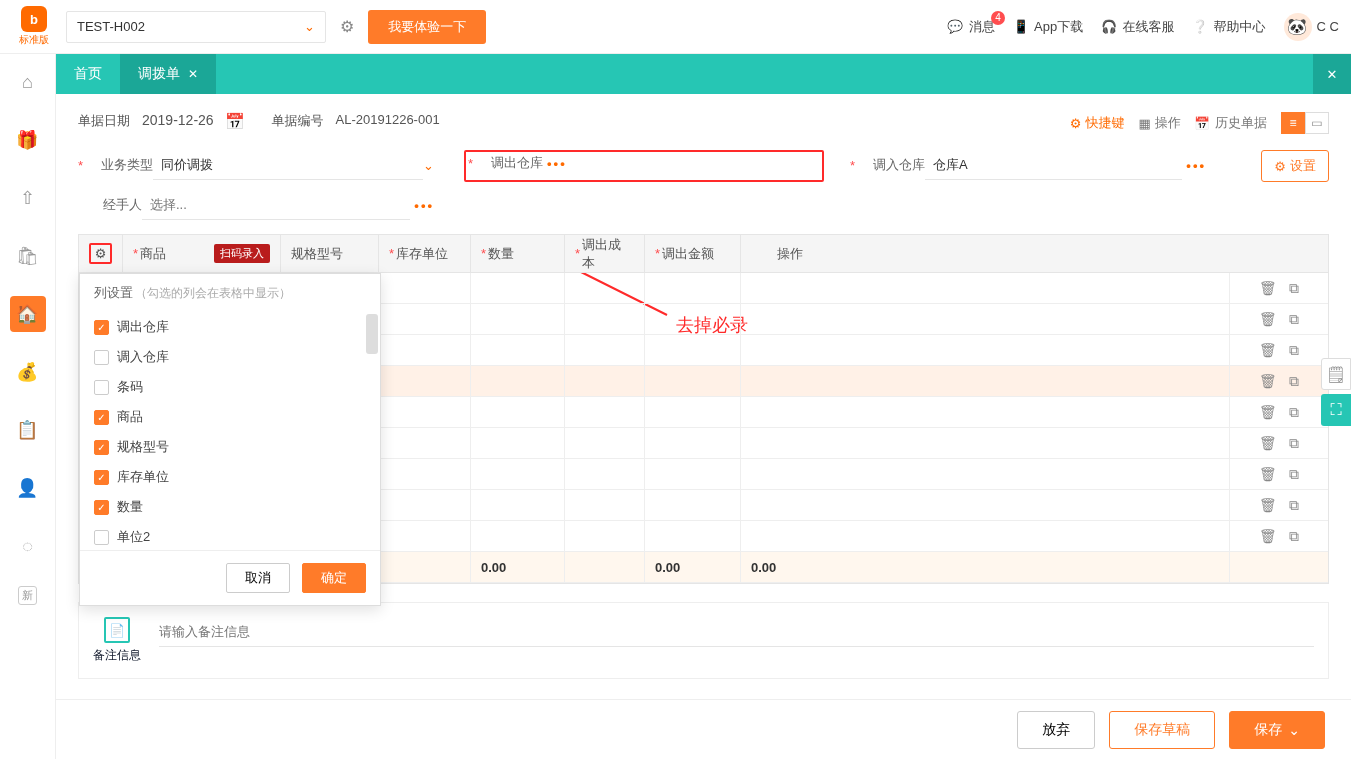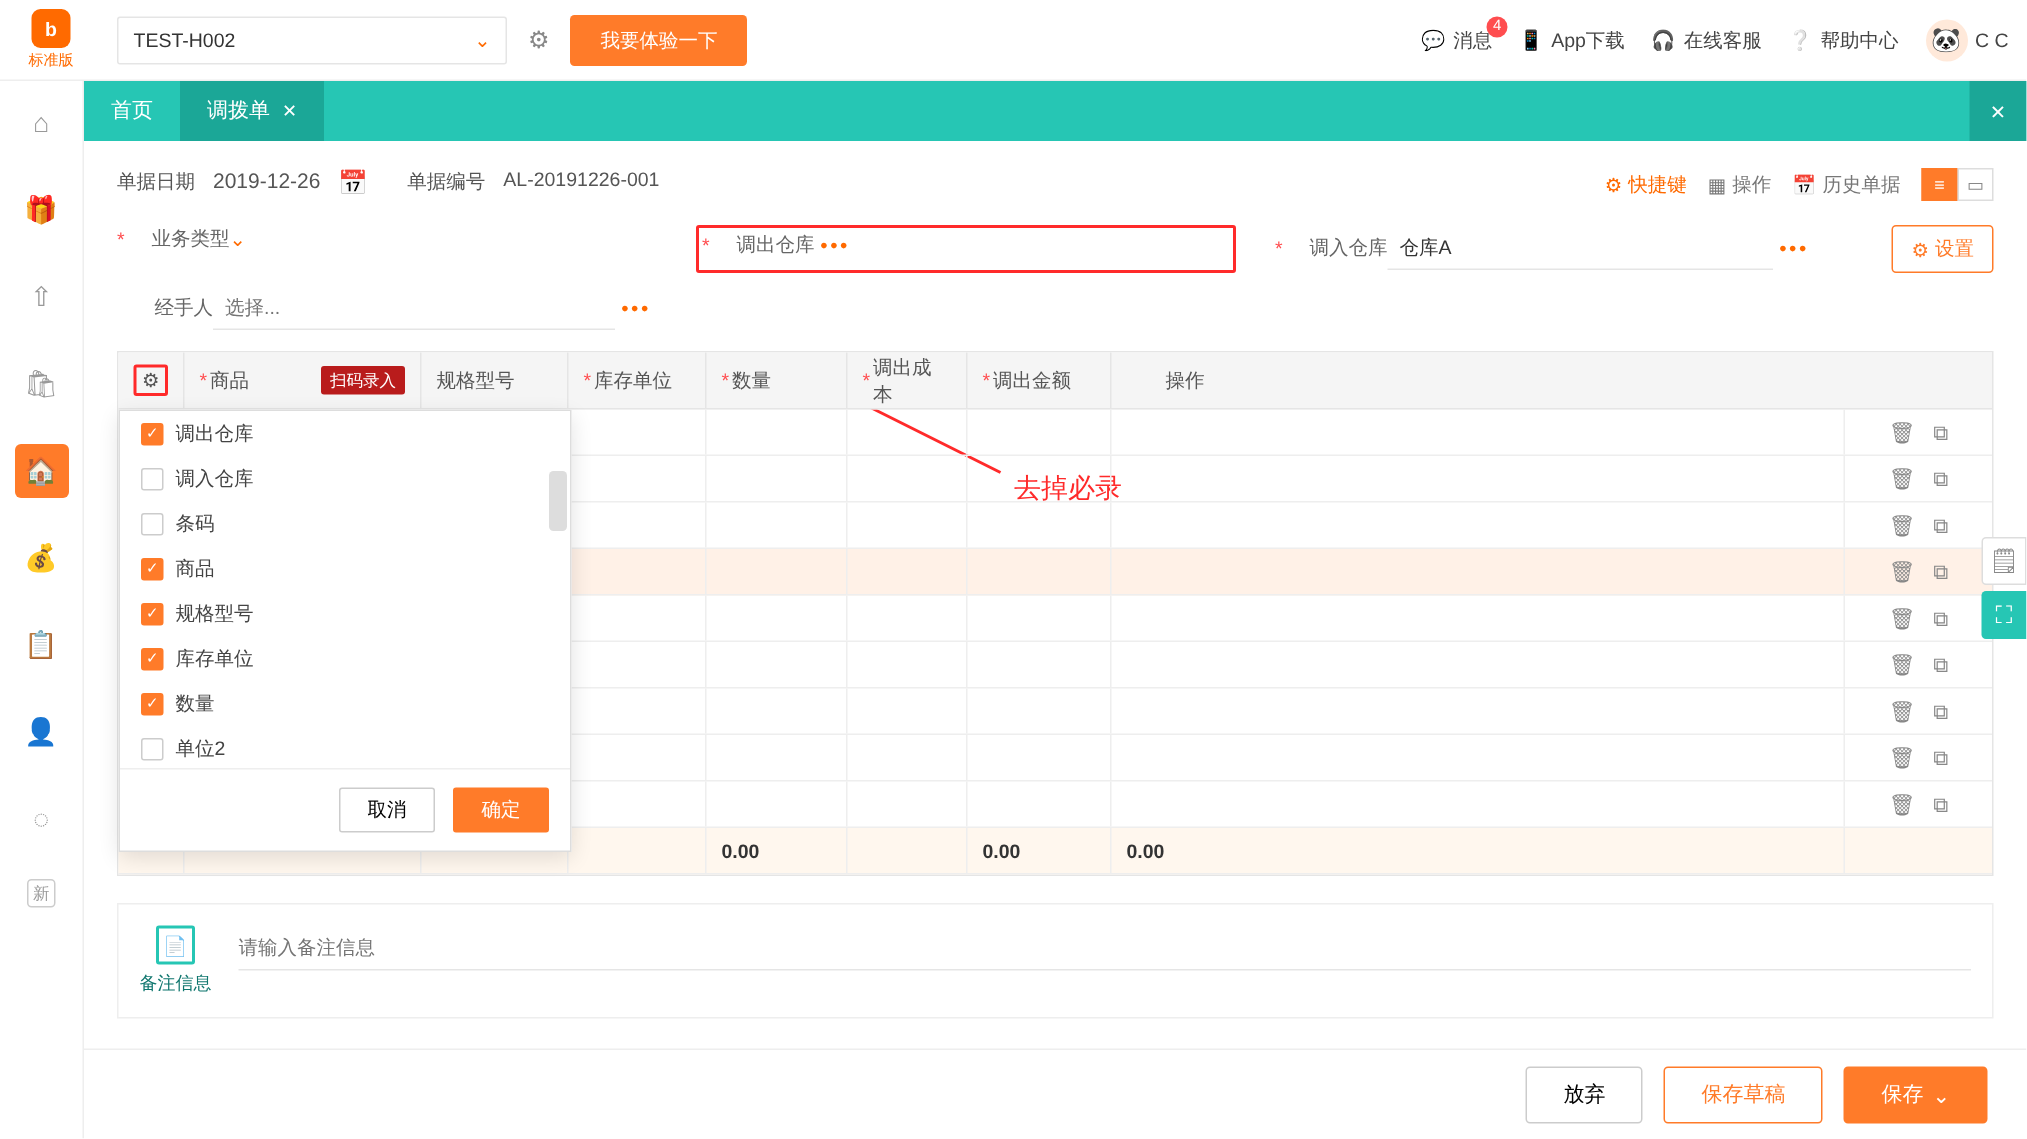--- a/index.html
+++ b/index.html
@@ -3,21 +3,21 @@
 <meta charset="utf-8">
 <style>
 * { box-sizing: border-box; margin: 0; padding: 0; font-family: "Microsoft YaHei", Arial, sans-serif; }
 body { background: #fff; font-size: 13px; color: #333; overflow: hidden; width: 1351px; height: 759px; position: relative; }
 
 
 .top-header { height: 54px; display: flex; align-items: center; padding: 0 12px; border-bottom: 1px solid #eee; }
 .logo-wrap { width: 44px; display: flex; flex-direction: column; align-items: center; gap: 1px;}
 .logo-icon { width: 26px; height: 26px; background:#ff6a00; border-radius:6px; display:flex; align-items:center; justify-content:center; color:#fff; font-weight:bold;}
 .logo-text { font-size: 10px; color: #ff6a00; }
-.org-select { width: 260px; height: 32px; border: 1px solid #e5e5e5; border-radius: 2px; margin-left: 22px; display:flex; align-items:center; justify-content:space-between; padding: 0 10px; }
+.org-select { width: 260px; height: 32px; border: 1px solid #e5e5e5; border-radius: 2px; margin-left: 10px; display:flex; align-items:center; justify-content:space-between; padding: 0 10px; }
 .org-select .chev { color:#ff6a00; }
 .gear-btn { margin: 0 14px; color:#888; font-size: 16px; }
 .cta-btn { background:#ff7b29; color:#fff; height:34px; padding:0 20px; border:none; border-radius:3px; font-size:13px; }
 .header-right { margin-left:auto; display:flex; align-items:center; gap:18px; font-size:13px; color:#444; }
 .hicon-group { display:flex; align-items:center; gap:5px; position:relative; }
 .msg-badge { position:absolute; top:-7px; right:-10px; background:#ff4d4f; color:#fff; font-size:10px; border-radius:8px; padding:0 4px; line-height:14px;}
 .avatar { width:28px; height:28px; border-radius:50%; background:#ffe9da; display:flex; align-items:center; justify-content:center; font-size:16px; }
 
 
 .left-rail { position:absolute; top:54px; bottom:0; left:0; width:56px; background:#fff; border-right:1px solid #eee; display:flex; flex-direction:column; align-items:center; padding-top:10px; gap:22px; }
@@ -111,21 +111,21 @@
 
 
 .anno { position:absolute; pointer-events:none; }
 .anno-text { color:#ff2a2a; font-size:18px; position:absolute; left:620px; top:219px;}
 svg.anno-arrow { position:absolute; left:106px; top:76px; }
 
 
 .remarks { margin-top:18px; display:flex; gap:18px; align-items:flex-start; padding:14px; border:1px solid #eee;}
 .remarks-left { display:flex; flex-direction:column; align-items:center; gap:4px; color:#26c6b4;}
 .remarks-icon { width:26px; height:26px; border:2px solid #26c6b4; border-radius:2px; display:flex; align-items:center; justify-content:center;}
-.remarks-lbl { font-size:12px; color:#0f766e;}
+.remarks-lbl { font-size:12px; color:#0f172a;}
 .remarks-input { flex:1; border:none; border-bottom:1px solid #e5e5e5; height:30px; font-size:13px; color:#333; outline:none;}
 
 
 .action-bar { position:absolute; left:56px; right:0; bottom:0; height:60px; border-top:1px solid #eee; display:flex; align-items:center; justify-content:flex-end; gap:14px; padding:0 26px; background:#fff;}
 .abtn { height:38px; padding:0 24px; border:1px solid #ccc; background:#fff; border-radius:3px; font-size:14px;}
 .abtn.outline-o { border-color:#ff7b29; color:#ff7b29;}
 .abtn.primary { background:#ff7b29; color:#fff; border-color:#ff7b29; display:flex; align-items:center; gap:6px;}
 </style>
 </head>
 <body>
@@ -215,20 +215,21 @@
         <div class="vt-btn active">≡</div>
         <div class="vt-btn">▭</div>
       </div>
     </div>
   </div>
 
   <div class="form-row">
     <div class="field" style="max-width:360px">
       <span class="req">*</span>
       <span class="flbl">业务类型</span>
+      <input class="finput" value="同价调拨" style="">
       <span class="chev-down">⌄</span>
     </div>
     <div class="field field-highlight" style="max-width:360px">
       <span class="req">*</span>
       <span class="flbl">调出仓库</span>
       <span class="more-dots">•••</span>
     </div>
     <div class="field" style="max-width:360px">
       <span class="req">*</span>
       <span class="flbl">调入仓库</span>
@@ -425,20 +426,23 @@
         <div class="gc c-spec"></div>
         <div class="gc c-unit"></div>
       <div class="gc c-qty">0.00</div>
       <div class="gc c-cost"></div>
       <div class="gc c-amt" style="justify-content:flex-start">0.00</div>
       <div class="gc c-avail">0.00</div>
       <div class="gc c-op"></div>
     </div>
 
     <div class="col-popup">
+      <div class="col-popup-title">
+        <span>列设置</span><span class="hint">（勾选的列会在表格中显示）</span>
+      </div>
       <div class="col-list" id="col-list">
           <div class="col-item">
             <span class="cbox on">✓</span>
             <span>调出仓库</span>
           </div>
           <div class="col-item">
             <span class="cbox"></span>
             <span>调入仓库</span>
           </div>
           <div class="col-item">

